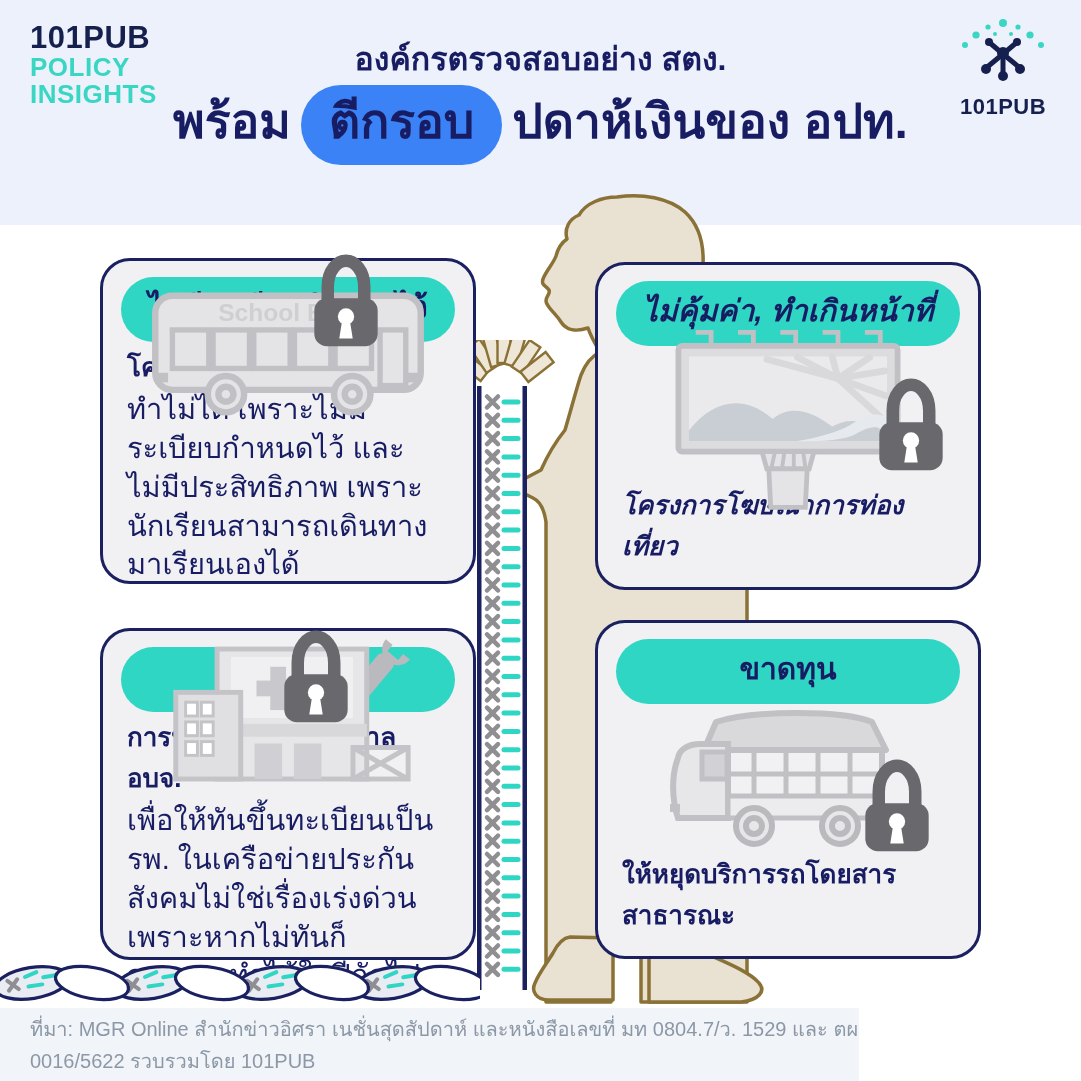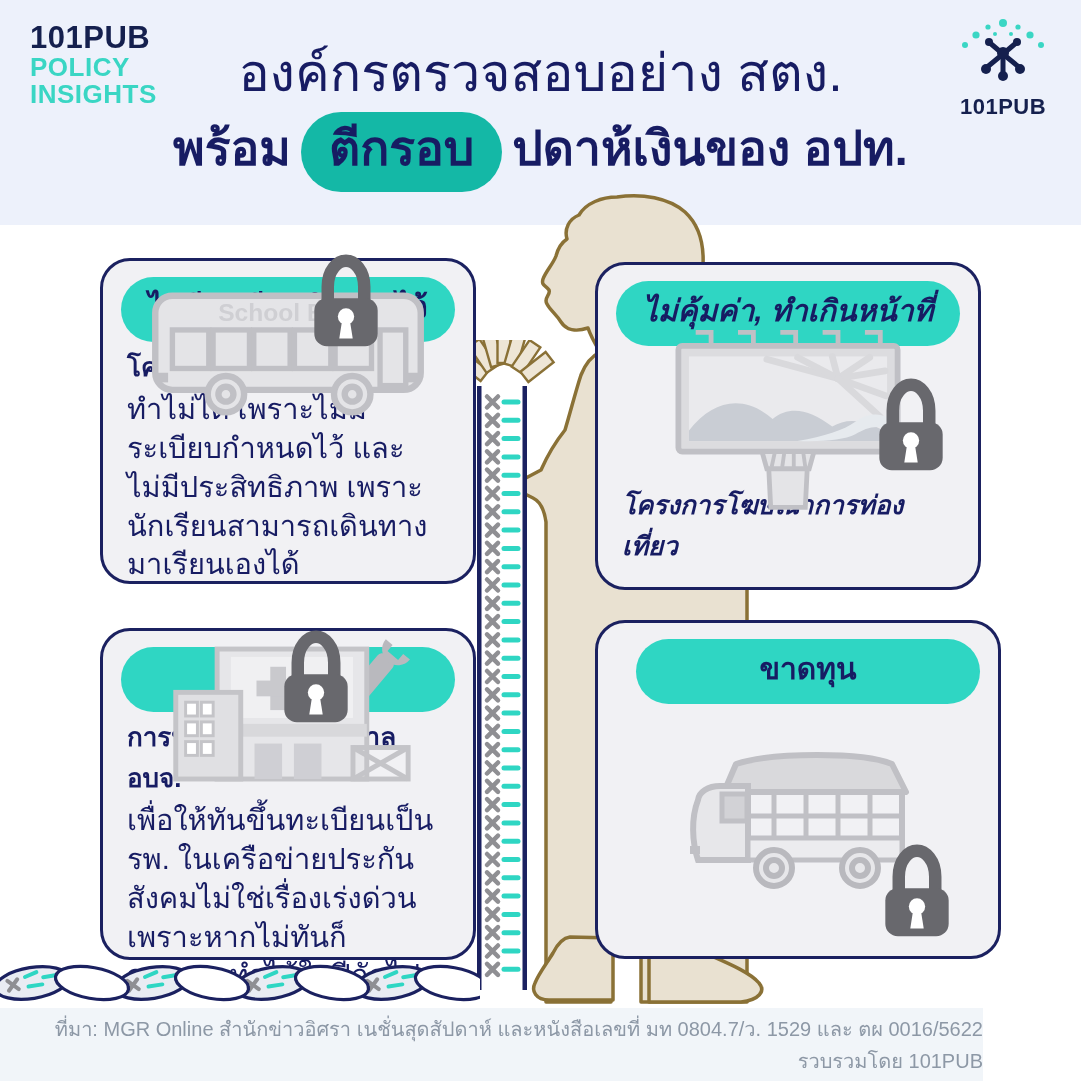--- a/index.html
+++ b/index.html
@@ -8,51 +8,51 @@
     background:#ffffff;
     font-family:"Liberation Sans","DejaVu Sans",sans-serif;
     -webkit-font-smoothing:antialiased;
   }
   
   .band{position:absolute;left:0;top:0;width:1081px;height:225px;background:#edf1fb;z-index:0;}
   .brand{position:absolute;left:30px;top:22px;line-height:1.04;z-index:6;}
   .brand .b1{font-size:31px;font-weight:800;color:#15204e;letter-spacing:.5px;}
   .brand .b2,.brand .b3{font-size:26px;font-weight:800;color:#3ad6c4;letter-spacing:.5px;}
   .title{position:absolute;left:0;top:38px;width:1081px;text-align:center;z-index:6;color:#171c63;}
-  .title .l1{font-size:52px;font-weight:400;line-height:1.35;text-align:center;}
+  .title .l1{font-size:32px;font-weight:700;line-height:1.35;text-align:center;}
   .title .l2{font-size:48px;font-weight:800;line-height:1.45;margin-top:4px;}
-  .hl{display:inline-block;background:#14b8a6;color:#171c63;border-radius:46px;
+  .hl{display:inline-block;background:#3b82f6;color:#171c63;border-radius:46px;
       padding:2px 28px 8px 28px;margin:0 10px;}
   .logo{position:absolute;right:18px;top:16px;width:120px;text-align:center;z-index:6;}
   .logo .word{font-size:22px;font-weight:800;color:#15204e;letter-spacing:.5px;margin-top:2px;}
   
   .card{position:absolute;background:#f1f1f4;border:3px solid #1b2160;border-radius:30px;
         display:flex;flex-direction:column;z-index:4;}
   .c1{left:100px;top:258px;width:370px;height:320px;}
   .c2{left:595px;top:262px;width:380px;height:322px;font-style:italic;}
   .c3{left:100px;top:628px;width:370px;height:326px;}
-  .c4{left:595px;top:620px;width:380px;height:333px;padding-left:20px;}
+  .c4{left:595px;top:620px;width:380px;height:333px;}
   .tag{background:#2fd6c3;color:#171c63;border-radius:44px;margin:16px 18px 4px 18px;
        text-align:center;font-weight:800;font-size:30px;padding:6px 8px 12px 8px;}
   .icon-wrap{position:relative;flex:1;display:flex;align-items:center;justify-content:center;min-height:0;}
   .lock{position:absolute;width:78px;height:96px;}
   .lk1{right:88px;bottom:-4px;}
   .lk2{right:28px;bottom:10px;}
   .lk3{right:118px;bottom:-10px;}
   .lk4{right:42px;bottom:-2px;}
   .txt{padding:0 24px 18px 24px;color:#171c63;}
   .txt .hd{font-weight:800;font-size:26px;margin-bottom:3px;}
   .txt .bd{font-size:29px;line-height:1.34;}
   
   .person-svg{position:absolute;left:0;top:0;width:1081px;height:1081px;z-index:1;pointer-events:none;}
   .tape-svg{position:absolute;left:447px;top:340px;width:120px;height:660px;z-index:2;pointer-events:none;}
   .ribbon-svg{position:absolute;left:0;top:958px;width:480px;height:50px;z-index:5;pointer-events:none;}
   
-  .footer{position:absolute;left:0;top:1008px;width:983px;height:73px;background:#f1f5f9;z-index:7;
-          display:flex;align-items:center;text-align:right;}
+  .footer{position:absolute;left:0;top:1008px;width:859px;height:73px;background:#f1f5f9;z-index:7;
+          display:flex;align-items:center;}
   .footer .src{margin-left:30px;font-size:20px;color:#8d98a6;}
 </style>
 </head>
 <body>
 
 <svg width="0" height="0" style="position:absolute">
   <defs>
     <symbol id="lock" viewBox="0 0 80 100">
       <path d="M21 52 V34 C21 17 31 7 40 7 C49 7 59 17 59 34 V52" fill="none" stroke="#68686d" stroke-width="13" stroke-linecap="round"></path>
       <rect x="7" y="46" width="66" height="50" rx="13" fill="#68686d"></rect>
@@ -334,20 +334,21 @@
           <circle cx="96" cy="120" r="8"></circle>
         <circle cx="182" cy="120" r="18"></circle>
           <circle cx="182" cy="120" r="8"></circle>
       </g>
     </svg>
     <svg class="lock lk4">
         <use href="#lock"></use>
       </svg>
   </div>
   <div class="txt">
+    <div class="hd">ให้หยุดบริการรถโดยสารสาธารณะ</div>
   </div>
 </div>
 
 <svg class="ribbon-svg" viewBox="0 0 480 50">
   <g id="ribbon-g">
       <g transform="rotate(-9 32 25)">
         <ellipse cx="32" cy="25" rx="37" ry="15.5" fill="#e9ecf3" stroke="#1b2160" stroke-width="3.2" transform="rotate(0 32 25)"></ellipse>
         <path d="M8 19 l10 10 M8 29 l10 -10" stroke="#8f8f93" stroke-width="4" fill="none" stroke-linecap="round"></path>
         <path d="M26 18 l12 -3 M28 28 h14 M44 21 h12" stroke="#2fd6c3" stroke-width="4" fill="none" stroke-linecap="round"></path>
       </g>

